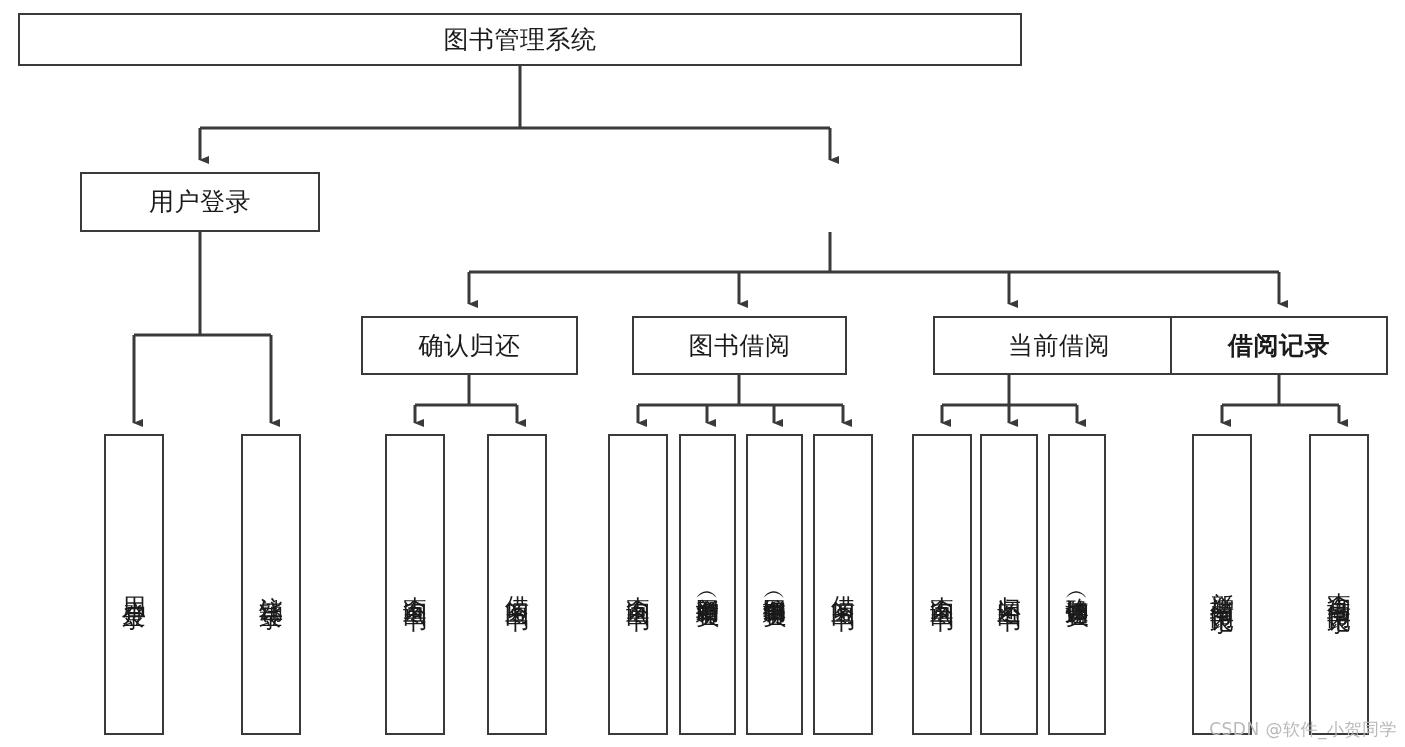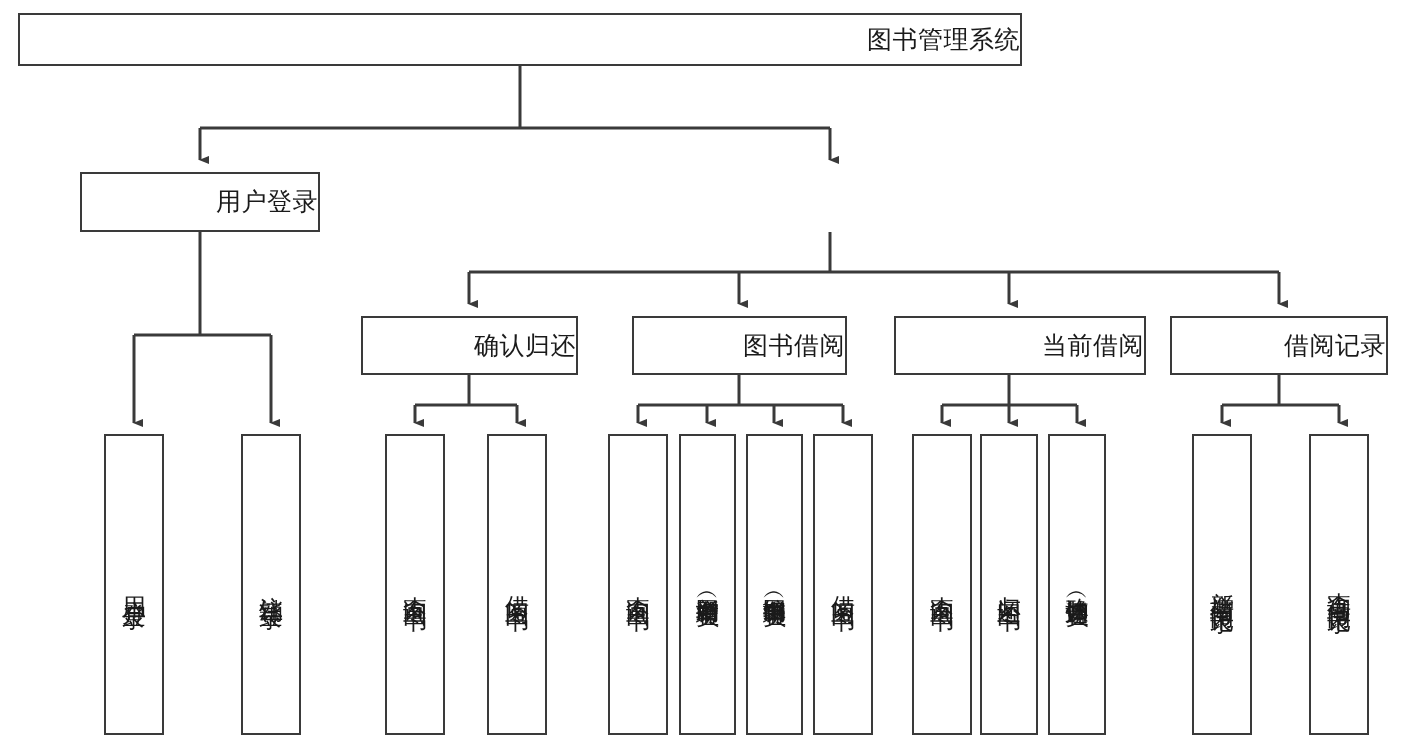--- a/index.html
+++ b/index.html
@@ -26,21 +26,21 @@
     height: 747px;
     pointer-events: none;
   }
   .node {
     position: absolute;
     box-sizing: border-box;
     border: 2.5px solid #3a3a3a;
     background: #ffffff;
     display: flex;
     align-items: center;
-    justify-content: flex-end;
+    justify-content: center;
     color: #1a1a1a;
   }
   .node.horiz {
     font-size: 25px;
     line-height: 1.1;
     letter-spacing: 0.5px;
   }
   .node.root {
     font-size: 25px;
   }
@@ -136,24 +136,24 @@
   <div class="node horiz" style="left:80px; top:172px; width:240px; height:60px;">
     <span>用户登录</span>
   </div>
 
   <div class="node horiz" style="left:361px; top:316px; width:217px; height:59px;">
     <span>确认归还</span>
   </div>
   <div class="node horiz" style="left:632px; top:316px; width:215px; height:59px;">
     <span>图书借阅</span>
   </div>
-  <div class="node horiz" style="left:894px; top:316px; width:252px; height:59px;">
+  <div class="node horiz" style="left:933px; top:316px; width:252px; height:59px;">
     <span>当前借阅</span>
   </div>
-  <div class="node horiz" style="left:1170px; top:316px; width:218px; height:59px;">
+  <div class="node horiz" style="left:1170px; top:316px; width:218px; height:59px;font-weight:bold;">
     <span>借阅记录</span>
   </div>
 
   <div class="node leaf" style="left:104px; top:434px; width:60px; height:301px;">
     <span class="vtext">用户登录</span>
   </div>
   <div class="node leaf" style="left:241px; top:434px; width:60px; height:301px;">
     <span class="vtext">注销登录</span>
   </div>
 
@@ -187,14 +187,15 @@
     <span class="vtext tight">确认归还（管理员）</span>
   </div>
 
   <div class="node leaf" style="left:1192px; top:434px; width:60px; height:301px;">
     <span class="vtext">新增借阅记录</span>
   </div>
   <div class="node leaf" style="left:1309px; top:434px; width:60px; height:301px;">
     <span class="vtext">查询借阅记录</span>
   </div>
 
+  <div id="watermark">CSDN @软件_小贺同学</div>
 
 </div>
 
 </body></html>

